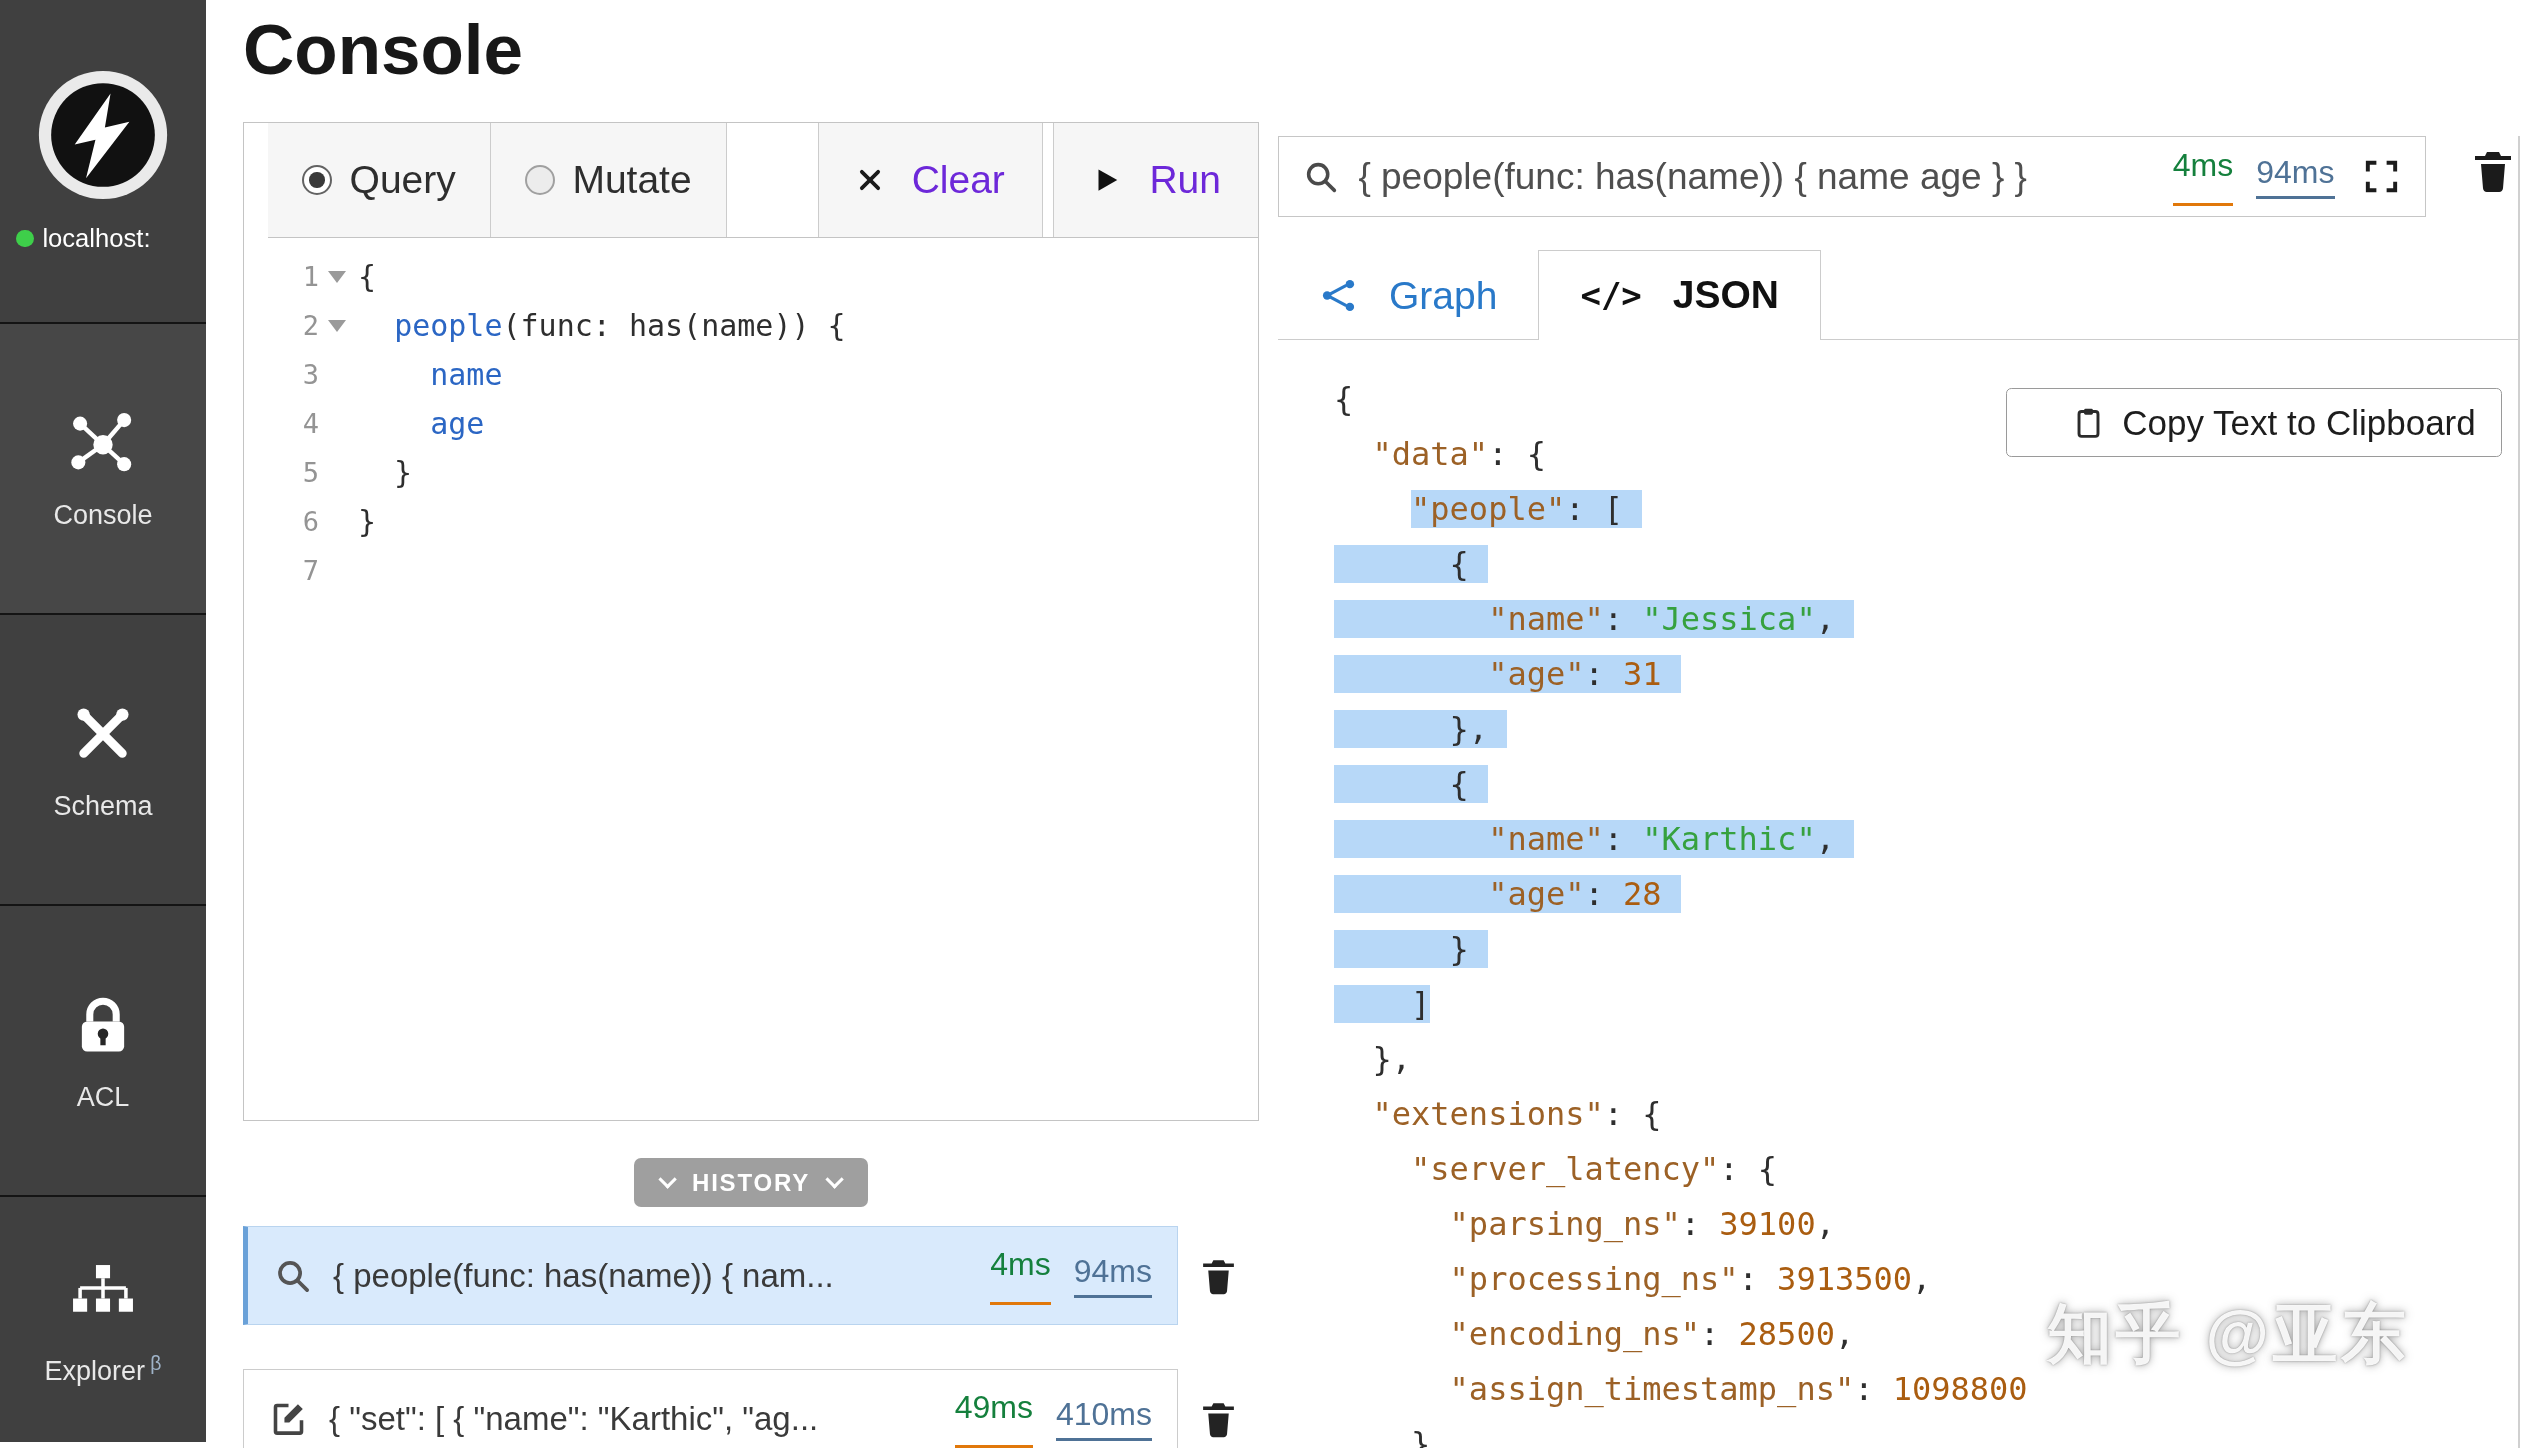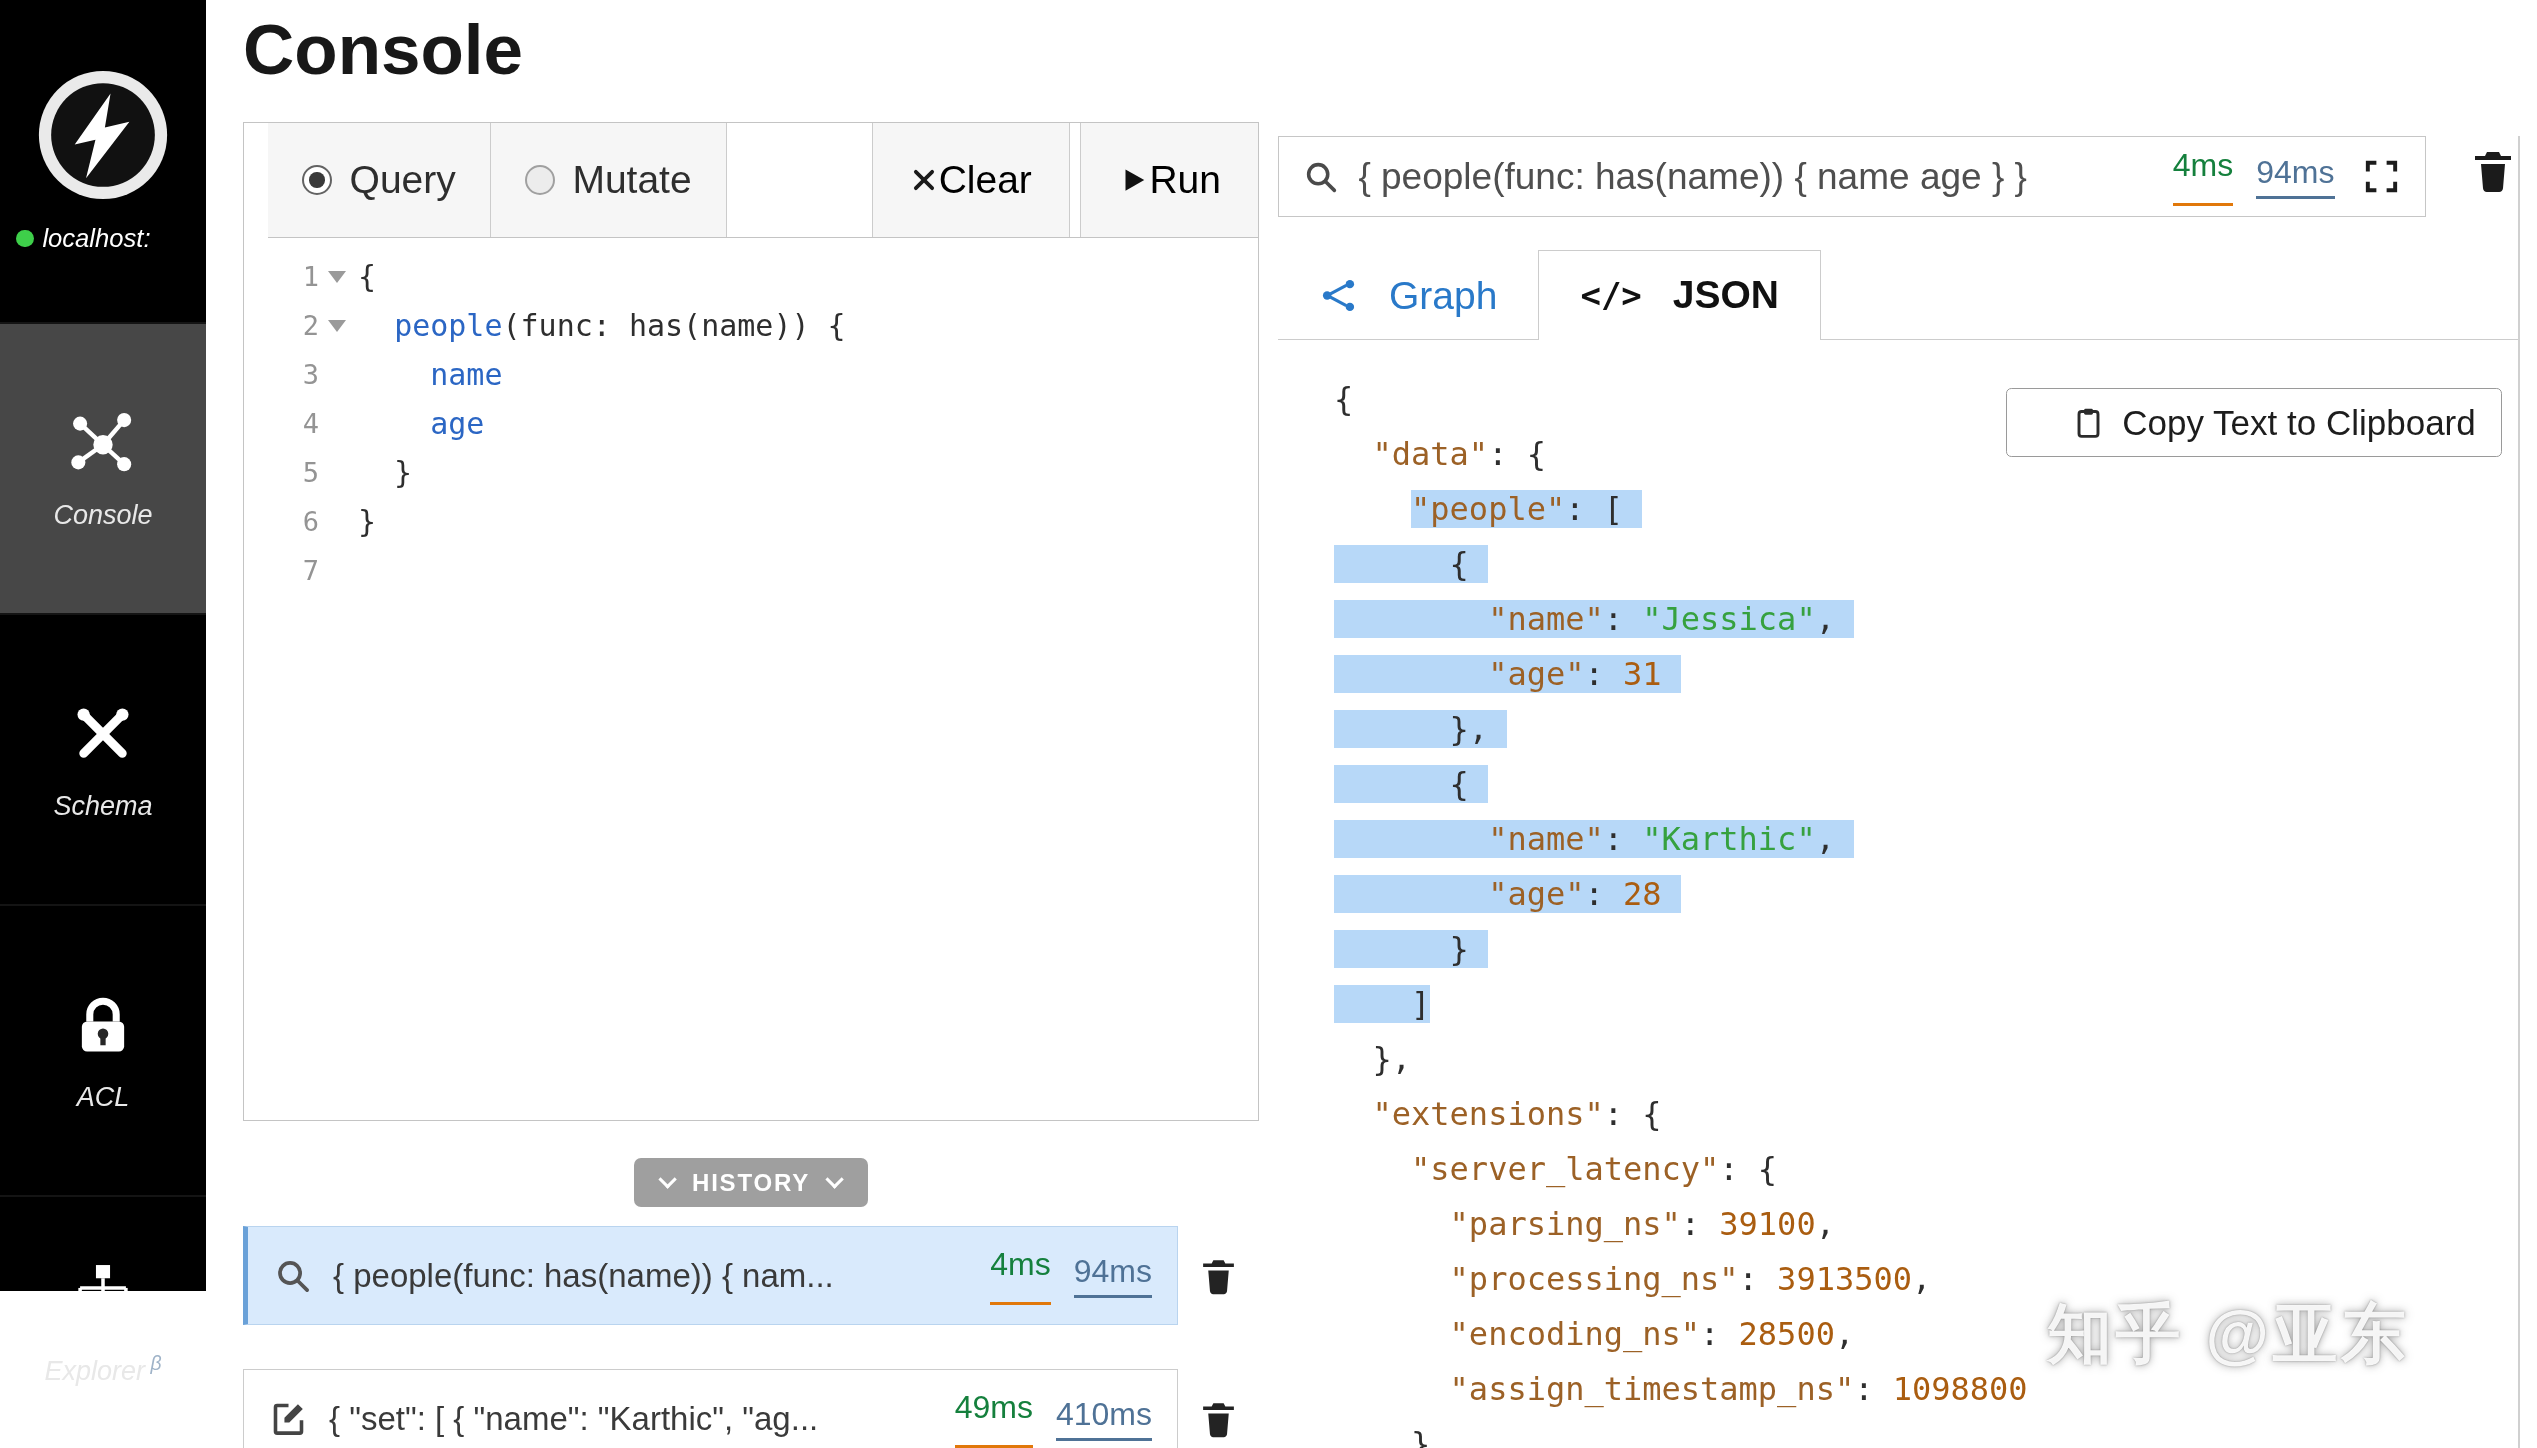--- a/index.html
+++ b/index.html
@@ -3,40 +3,40 @@
 <meta charset="utf-8">
 <style>
   * { margin:0; padding:0; box-sizing:border-box; }
   html,body { width:2538px; height:1449px; }
   body {
     position:relative; overflow:hidden; background:#ffffff;
     font-family:"Liberation Sans", sans-serif; color:#222;
   }
 
   
-  .sidebar { position:absolute; left:0; top:0; width:206px; height:1291px; background:#000000;font-style:italic; }
+  .sidebar { position:absolute; left:0; top:0; width:206px; height:1442px; background:#404040; }
   .side-block { width:100%; display:flex; flex-direction:column; align-items:center; justify-content:center; border-bottom:2.6px solid #141414; }
   .logo-block { height:324px; }
   .side-item { height:291px; cursor:pointer; }
   .side-item.active { background:#474747; }
   .side-item .lbl { margin-top:19.4px; font-size:27px; color:#e8e8e8; }
   .status-row { width:100%; display:flex; align-items:center; padding-left:16px; margin-top:23px; }
   .dot { width:17.6px; height:17.6px; border-radius:50%; background:#3ecf4a; flex:none; }
   .status-txt { margin-left:8.8px; font-size:25.6px; color:#ffffff; white-space:nowrap; overflow:hidden; }
   .beta { font-size:19.4px; color:#9fb3c8; vertical-align:super; margin-left:5.3px; }
 
   
   .page-title { position:absolute; left:243px; top:8.8px; font-size:71px; font-weight:700; color:#181818; }
 
   
   .qpanel { position:absolute; left:243px; top:122px; width:1016px; height:999px; border:1.8px solid #c4c4c4; background:#fff;padding-left:24px; }
   .toolbar { height:115px; border-bottom:1.8px solid #c4c4c4; display:flex; align-items:stretch; background:#fff; }
   .seg { display:flex; align-items:center; gap:17.6px; padding:0 34px; background:#f6f6f6; border-right:1.8px solid #cccccc; font-size:39px; color:#2e2e2e; cursor:pointer; }
   .spacer { flex:1; background:#fff; }
-  .tbtn { display:flex; align-items:center; gap:1px; padding:0 37px; background:#f6f6f6; border-left:1.8px solid #cccccc; font-size:39px; color:#000000; cursor:pointer; }
+  .tbtn { display:flex; align-items:center; gap:28px; padding:0 37px; background:#f6f6f6; border-left:1.8px solid #cccccc; font-size:39px; color:#6d28d9; cursor:pointer; }
   .tbtn.gap { border-right:1.8px solid #cccccc; margin-right:10.6px; }
   .radio { width:30px; height:30px; border-radius:50%; border:2.6px solid #636363; background:#fff; position:relative; flex:none; }
   .radio.on::after { content:""; position:absolute; inset:5.3px; border-radius:50%; background:#3a3a3a; }
   .radio.off { border-color:#a0a0a0; background:#ececec; }
 
   .editor-area { padding-top:14px; font-family:"DejaVu Sans Mono", monospace; font-size:30px; }
   #editor-lines .cl { display:flex; height:49px; line-height:49px; }
   .gut { width:51px; display:inline-block; text-align:right; color:#949494; font-size:27px; flex:none; }
   .fold { width:39px; flex:none; position:relative; }
   .tri { position:absolute; left:8.8px; top:18.5px; width:0; height:0; border-left:9.7px solid transparent; border-right:9.7px solid transparent; border-top:12.4px solid #9a9a9a; }

